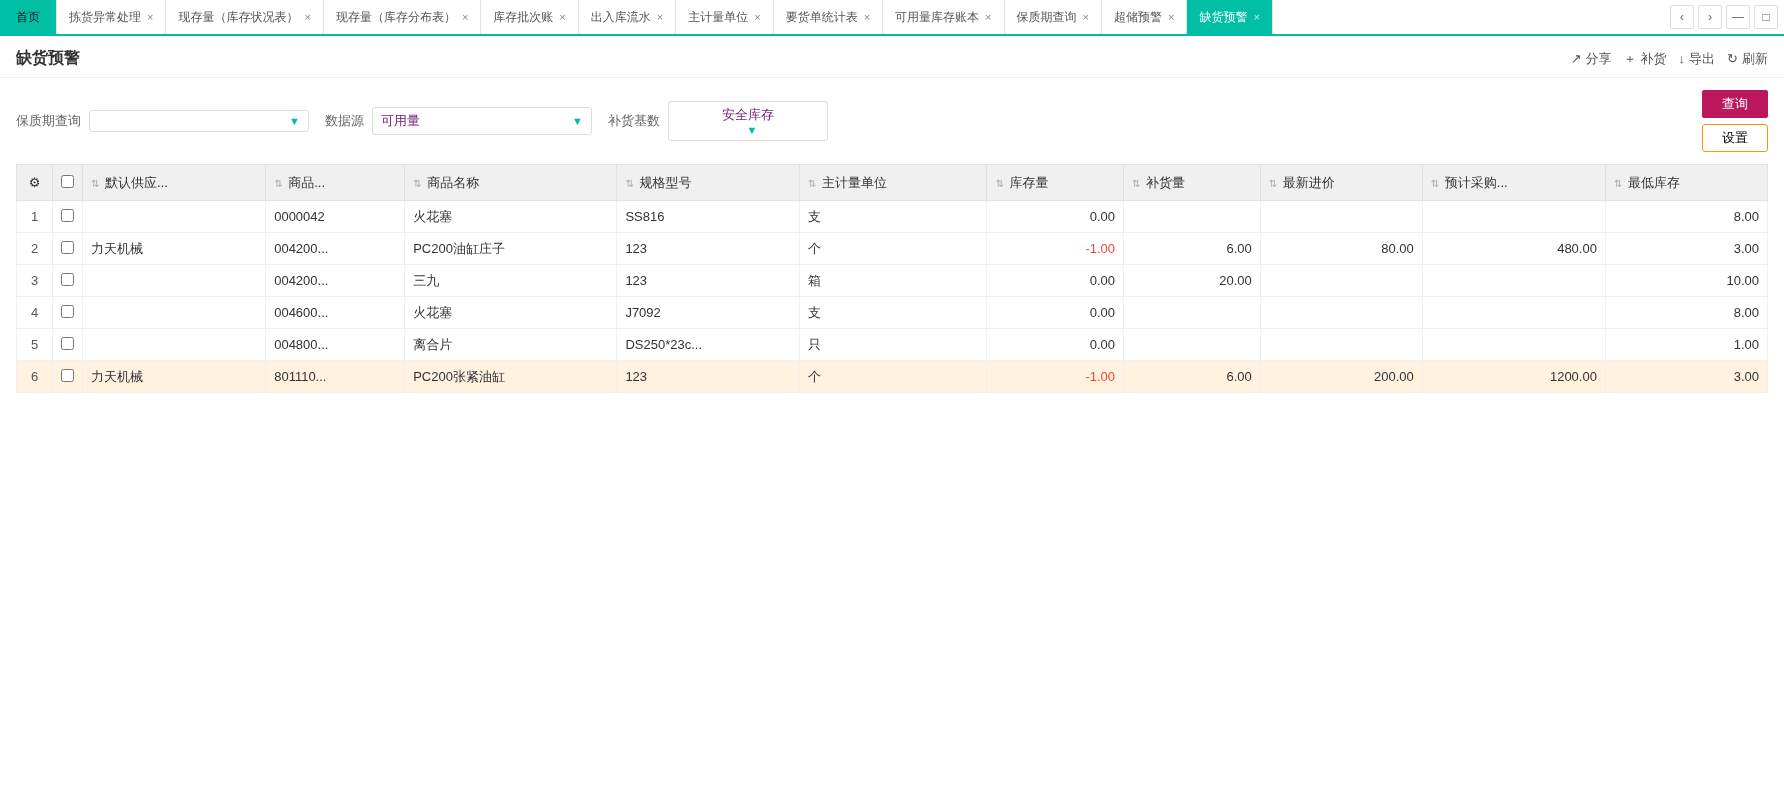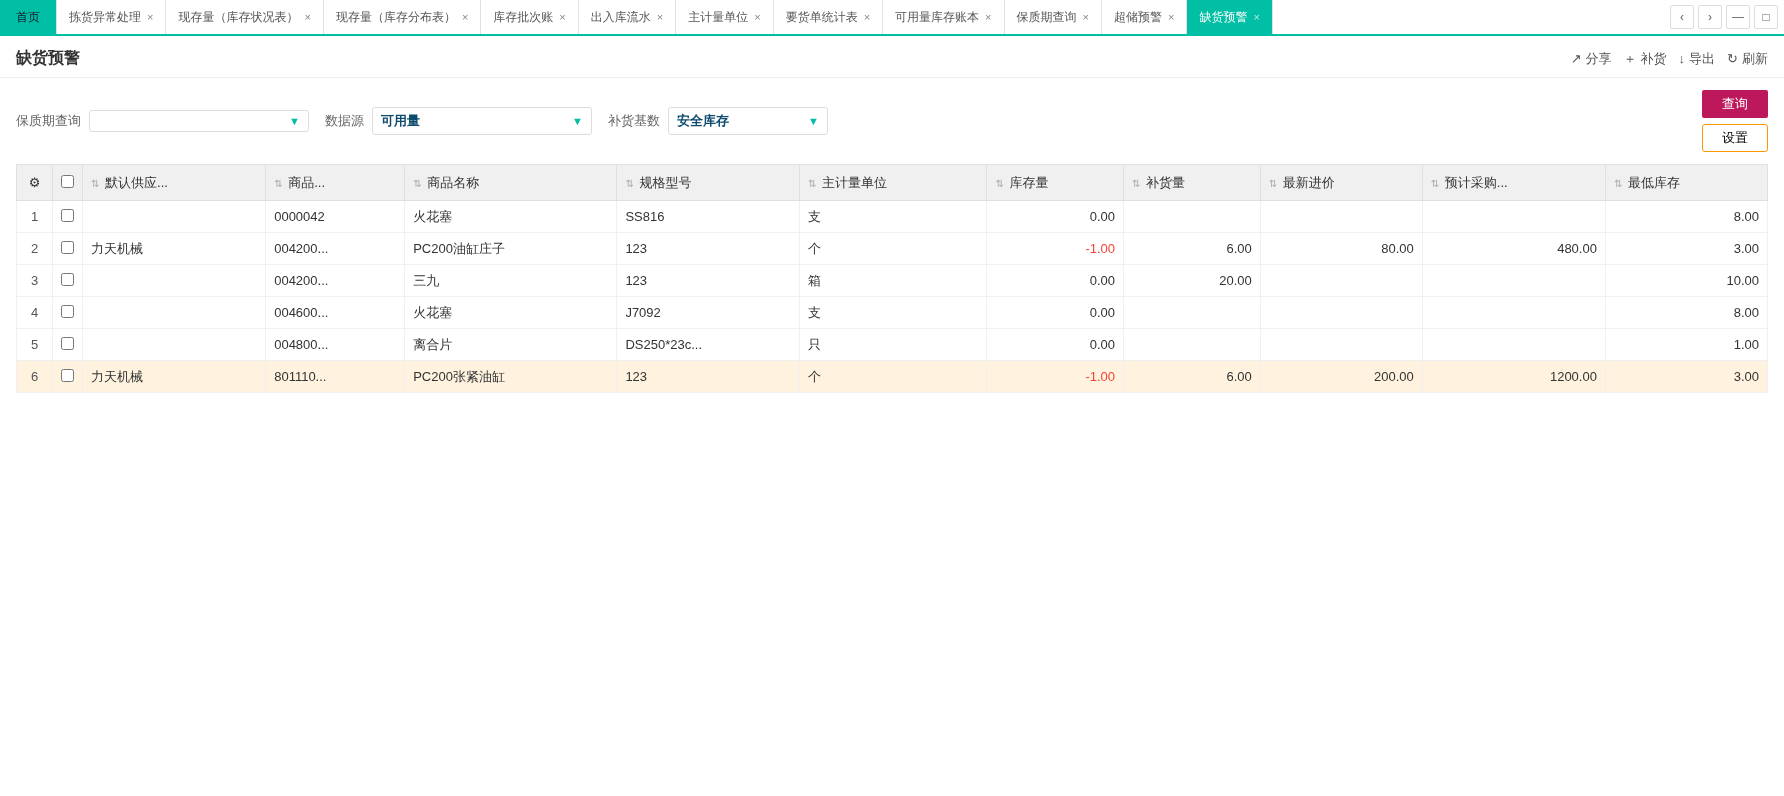--- a/index.html
+++ b/index.html
@@ -122,22 +122,22 @@
       border: 1px solid #ddd;
       border-radius: 3px;
       padding: 4px 8px;
       min-width: 180px;
       background: #fff;
       cursor: pointer;
       font-size: 13px;
       justify-content: space-between;
     }
     .filter-select.medium { min-width: 220px; }
-    .filter-select.small { min-width: 160px; }
-    .filter-value { color: #0c4a6e; font-weight: bold; }
+    .filter-select.small { min-width: 160px; flex-direction: column; }
+    .filter-value { color: #701a75; }
     .dropdown-arrow { color: #00bfa5; font-size: 11px; margin-left: 8px; }
 
     .filter-actions {
       margin-left: auto;
       display: flex;
       flex-direction: column;
       gap: 6px;
     }
     .btn-query {
       background: #be185d;

